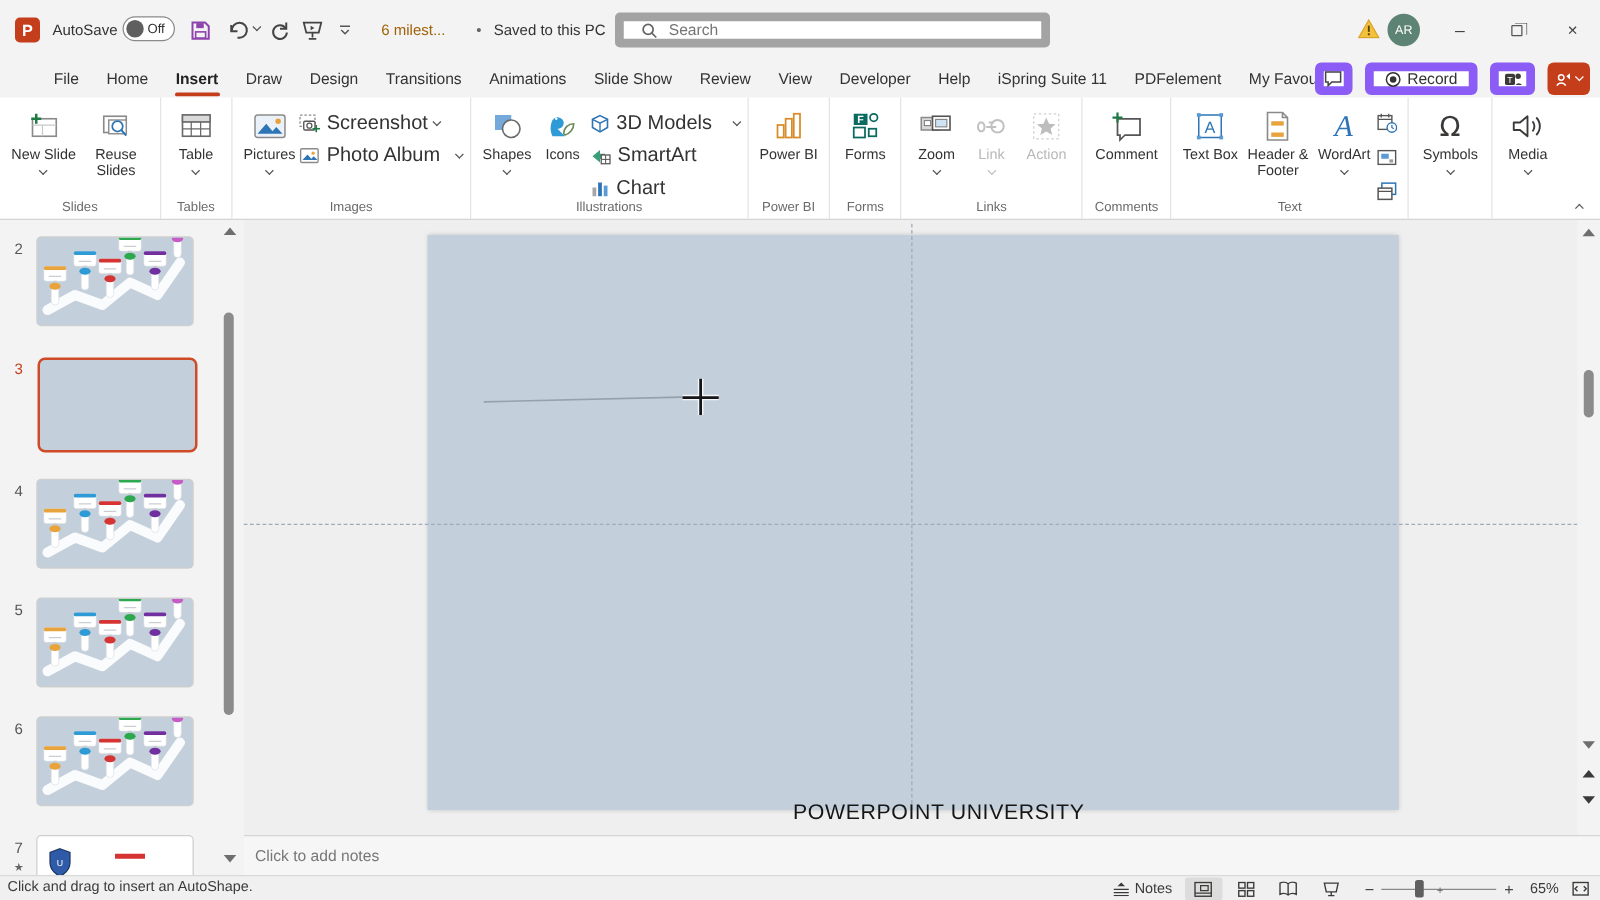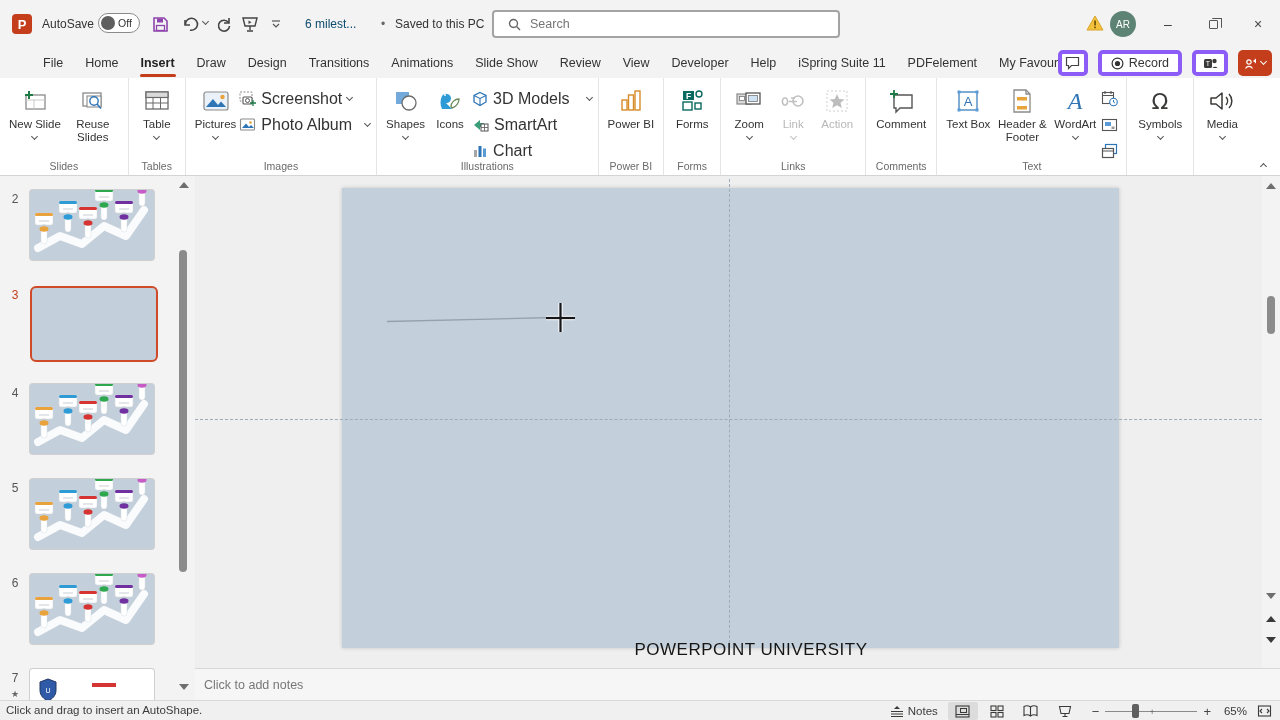--- a/index.html
+++ b/index.html
@@ -7,41 +7,41 @@
   #app { position:relative; width:1280px; height:720px; background:#f3f3f3; }
 
   
   .titlebar { position:absolute; left:0; top:0; width:1280px; height:48px; background:#f3f3f3; display:flex; align-items:center; }
   .ppt-logo { position:absolute; left:12px; top:14px; width:20px; height:20px; background:#c43e1c; border-radius:4px; color:#fff; font-size:13px; font-weight:bold; display:flex; align-items:center; justify-content:center; }
   .autosave-label { position:absolute; left:42px; top:17px; font-size:12px; color:#333; }
   .autosave-pill { position:absolute; left:98px; top:13px; width:42px; height:20px; border:1px solid #8a8a8a; border-radius:10px; background:#fff; display:flex; align-items:center; }
   .autosave-knob { width:14px; height:14px; border-radius:50%; background:#5f5f5f; margin-left:2px; }
   .autosave-state { font-size:10.5px; color:#333; margin-left:3px; }
   .qat-btn { position:absolute; top:12px; width:24px; height:24px; display:flex; align-items:center; justify-content:center; }
-  .title-text { position:absolute; left:305px; top:17px; font-size:12px; color:#0c4a6e; }
+  .title-text { position:absolute; left:305px; top:17px; font-size:12px; color:#a16207; }
   .title-dot { position:absolute; left:381px; top:17px; font-size:12px; color:#666; }
   .saved-status { position:absolute; left:395px; top:17px; font-size:12px; color:#333; display:flex; align-items:center; gap:24px; }
-  .searchbox { position:absolute; left:492px; top:10px; width:348px; height:28px; background:#fff; border:2px solid #a3a3a3; border-radius:4px; display:flex; align-items:center; padding-left:14px; gap:9px; }
+  .searchbox { position:absolute; left:492px; top:10px; width:348px; height:28px; background:#fff; border:7px solid #a3a3a3; border-radius:4px; display:flex; align-items:center; padding-left:14px; gap:9px; }
   .searchbox input { border:none; outline:none; font-size:12.5px; color:#444; background:transparent; width:280px; font-family:"Liberation Sans",sans-serif; }
   .warn-icon { position:absolute; left:1086px; top:15px; }
   .avatar { position:absolute; left:1110px; top:11px; width:26px; height:26px; border-radius:50%; background:#5d8374; color:#fff; font-size:10px; display:flex; align-items:center; justify-content:center; }
   .win-btn { position:absolute; top:12px; width:28px; height:24px; display:flex; align-items:center; justify-content:center; font-size:14px; color:#444; }
   .restore-glyph { width:9px; height:9px; border:1px solid #555; border-radius:1px; position:relative; background:#f3f3f3; }
   .restore-glyph::before { content:""; position:absolute; left:2px; top:-3px; width:9px; height:9px; border:1px solid #555; border-left:none; border-bottom:none; border-radius:1px; }
 
   .chev { display:inline-block; width:5px; height:5px; border-right:1.2px solid #555; border-bottom:1.2px solid #555; transform:rotate(45deg); margin-top:-3px; }
   .chev.up { transform:rotate(-135deg); margin-top:4px; }
 
   
   .tabsrow { position:absolute; left:0; top:48px; width:1280px; height:30px; background:#f3f3f3; display:flex; align-items:center; padding-left:32px; }
   .tab { font-size:12.5px; color:#333; padding:0 11px; height:30px; display:flex; align-items:center; position:relative; cursor:default; white-space:nowrap; }
   .tab.active { font-weight:bold; color:#222; }
   .tab.active::after { content:""; position:absolute; left:10px; right:10px; bottom:1px; height:3px; border-radius:2px; background:#c43e1c; }
   .tabs-right { position:absolute; right:8px; top:50px; display:flex; align-items:center; gap:10px; }
-  .pillbtn { height:26px; border:4px solid #8b5cf6; background:#fff; border-radius:5px; display:flex; align-items:center; justify-content:center; font-size:12.5px; color:#333; padding:0 9px; gap:5px; }
+  .pillbtn { height:26px; border:7px solid #8b5cf6; background:#fff; border-radius:5px; display:flex; align-items:center; justify-content:center; font-size:12.5px; color:#333; padding:0 9px; gap:5px; }
   .sharebtn { height:26px; width:34px; background:#c43e1c; border-radius:5px; display:flex; align-items:center; justify-content:center; gap:3px; }
   .sharebtn .chev { border-color:#fff; }
 
   
   .ribbon { position:absolute; left:0; top:78px; width:1280px; height:98px; background:#fff; border-bottom:1px solid #d4d4d4; display:flex; }
   .rgroup { position:relative; display:flex; align-items:flex-start; padding:4px 6px 0 6px; border-right:1px solid #e4e4e4; height:97px; }
   .rgroup.last { border-right:none; }
   .gcap { position:absolute; bottom:3px; left:0; right:0; text-align:center; font-size:10.5px; color:#6a6a6a; white-space:nowrap; }
   .bigbtn { display:flex; flex-direction:column; align-items:center; padding:2px 3px; min-width:44px; cursor:default; }
   .bigbtn .bicon { height:34px; display:flex; align-items:center; justify-content:center; }

